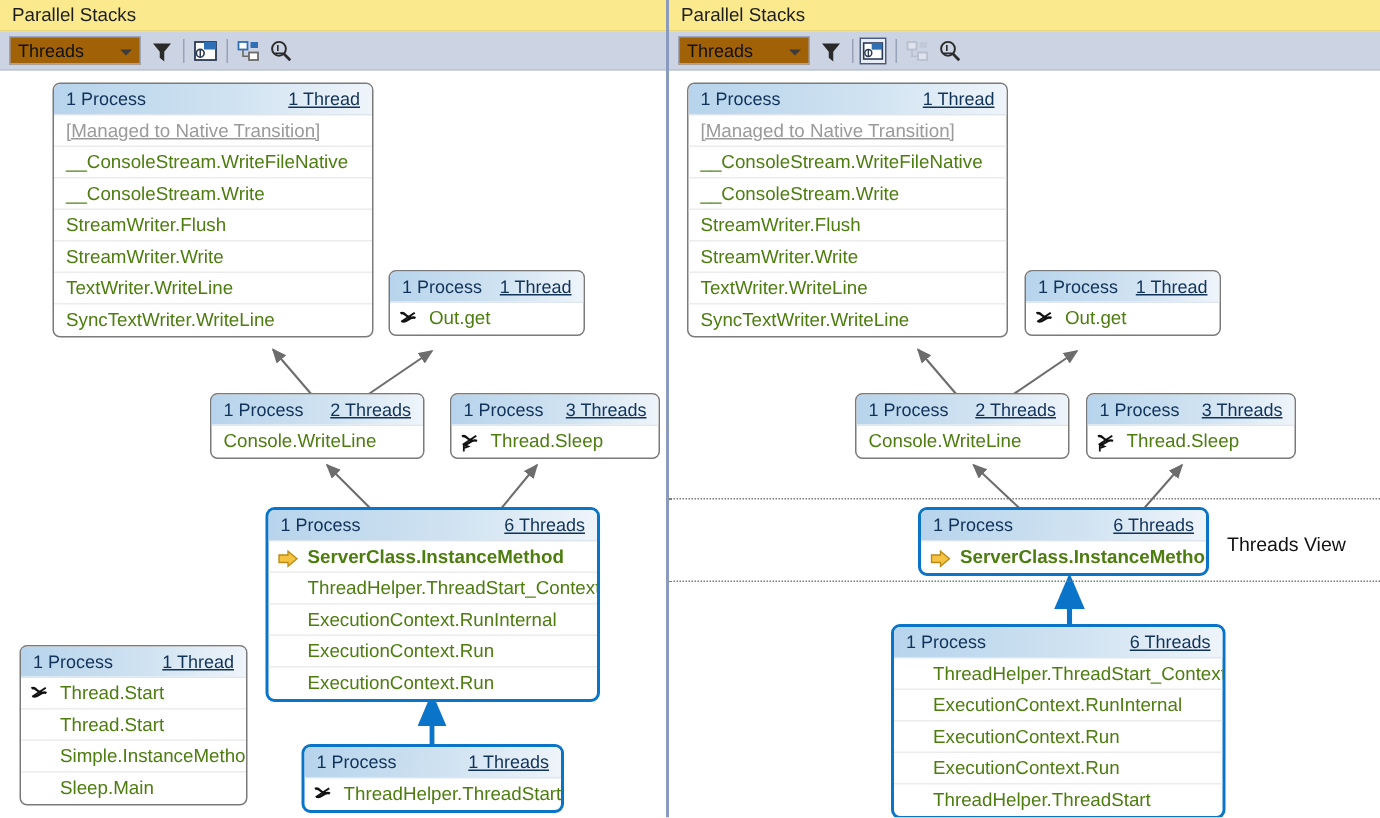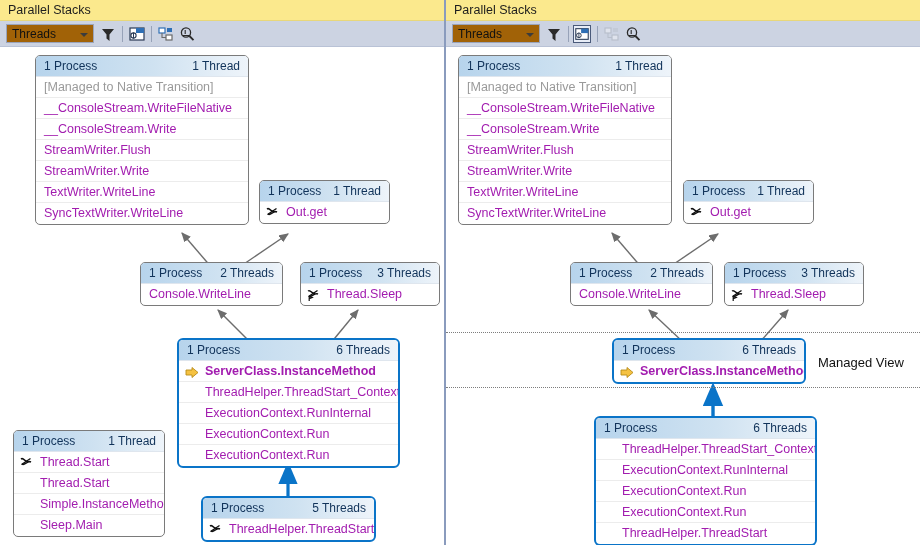--- a/index.html
+++ b/index.html
@@ -89,33 +89,33 @@
     height: 18px; line-height: 18px;
     background: linear-gradient(to right, #b7d4ec 0%, #cfe2f1 55%, #eef4fa 100%);
     display: flex; align-items: center;
     font-size: 12px; color: #11335a;
     padding: 10px 8px;
     box-sizing: border-box;
     border-bottom: 1px solid #dfe6ee;
   }
   .box-header .hdr-proc { flex: 0 0 auto; }
   .box-header .hdr-gap  { flex: 1 1 auto; }
-  .box-header .hdr-thr  { flex: 0 0 auto; }
+  .box-header .hdr-thr  { flex: 0 0 auto; text-decoration: underline; }
 
   .frame {
     height: 21px; line-height: 21px;
-    font-size: 12.5px; color: #a21caf;
+    font-size: 12.5px; color: #4d7c0f;
     padding-left: 8px; padding-right: 6px;
     border-bottom: 1px solid #ececec;
     white-space: nowrap;
     position: relative;
     box-sizing: border-box;
   }
   .frame:last-child { border-bottom: none; }
-  .frame.dim { color: #9a9a9a; }
+  .frame.dim { color: #9a9a9a; text-decoration: underline; }
   .frame.bold { font-weight: bold; }
   .frame.rightish { text-align: left; padding-right: 20px; }
   .frame.indent { padding-left: 26px; }
 
   
   .frame-icon {
     position: absolute; left: 5px; top: 3px;
     width: 15px; height: 15px;
   }
   .frame-icon.arrow { left: 6px; top: 4px; width: 14px; height: 13px; }
@@ -301,21 +301,21 @@
         </div>
         <div class="frame indent">Thread.Start</div>
         <div class="frame indent">Simple.InstanceMethod</div>
         <div class="frame indent">Sleep.Main</div>
       </div>
 
       <div class="box selected" style="left:201px; top:449px; width:175px;">
         <div class="box-header">
           <span class="hdr-proc">1 Process</span>
           <span class="hdr-gap"></span>
-          <span class="hdr-thr">5 Threads</span>
+          <span class="hdr-thr">1 Threads</span>
         </div>
         <div class="frame indent">
           <span class="frame-icon">
             <svg width="15" height="15" viewBox="0 0 15 15">
               <path d="M2 4 C5 2, 6 8, 9 6 M3 9 C6 11, 8 5, 12 7" stroke="#111" stroke-width="1.6" fill="none"></path>
               <path d="M2.5 9.5 L11.5 3.5" stroke="#111" stroke-width="1.4"></path>
             </svg>
           </span>
           <span>ThreadHelper.ThreadStart</span>
         </div>
@@ -381,21 +381,21 @@
         </defs>
         <line x1="196" y1="221" x2="166" y2="186" stroke="#6d6d6d" stroke-width="1.4" marker-end="url(#ahR)"></line>
         <line x1="222" y1="221" x2="272" y2="187" stroke="#6d6d6d" stroke-width="1.4" marker-end="url(#ahR)"></line>
         <line x1="237" y1="295" x2="203" y2="263" stroke="#6d6d6d" stroke-width="1.4" marker-end="url(#ahR)"></line>
         <line x1="314" y1="295" x2="342" y2="263" stroke="#6d6d6d" stroke-width="1.4" marker-end="url(#ahR)"></line>
         <line x1="267" y1="370" x2="267" y2="340" stroke="#0a74c8" stroke-width="3.4" marker-end="url(#ahRB)"></line>
       </svg>
 
       <div class="mv-line" style="top:285px;"></div>
       <div class="mv-line" style="top:340px;"></div>
-      <div class="mv-label" style="left:372px; top:308px;">Managed View</div>
+      <div class="mv-label" style="left:372px; top:308px;">Threads View</div>
 
       <div class="box" style="left:12px; top:8px; width:214px;">
         <div class="box-header">
           <span class="hdr-proc">1 Process</span>
           <span class="hdr-gap"></span>
           <span class="hdr-thr">1 Thread</span>
         </div>
         <div class="frame dim">[Managed to Native Transition]</div>
         <div class="frame">__ConsoleStream.WriteFileNative</div>
         <div class="frame">__ConsoleStream.Write</div>

